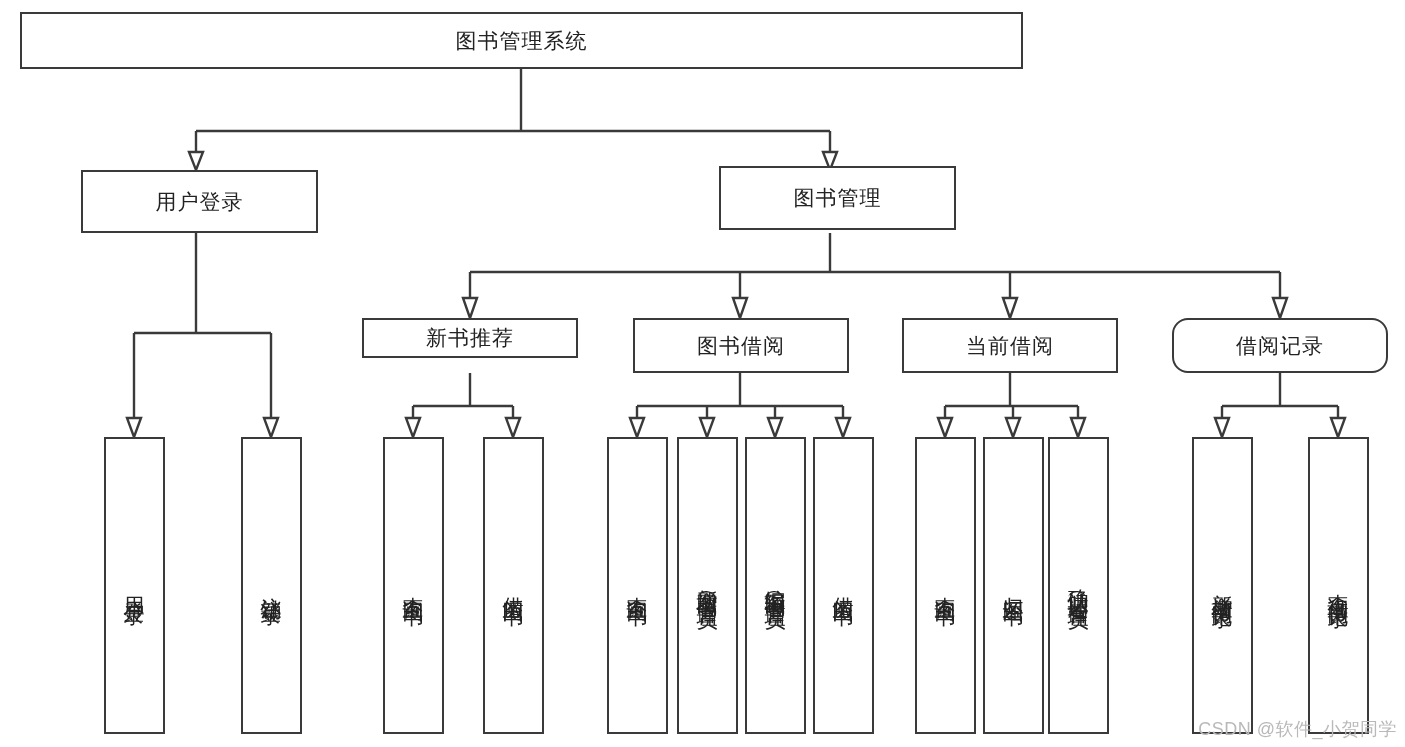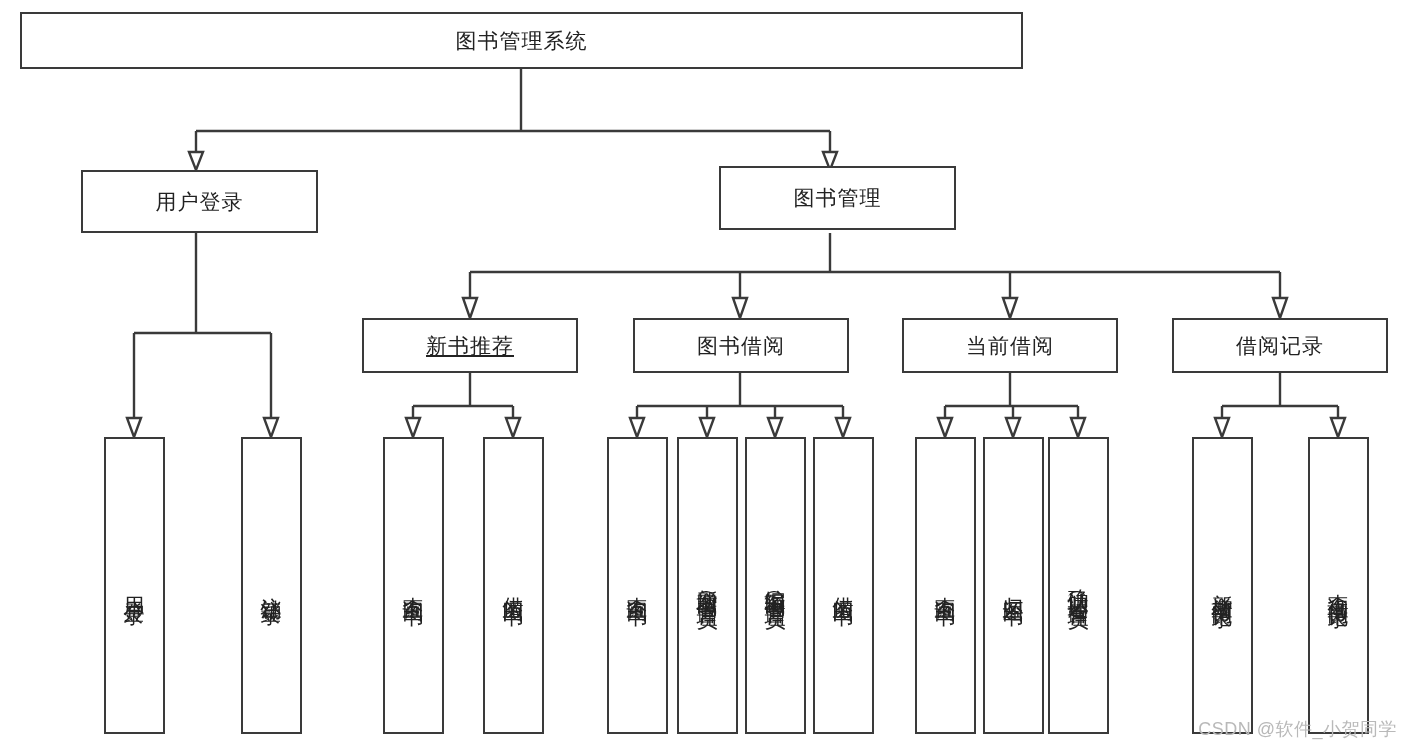--- a/index.html
+++ b/index.html
@@ -142,30 +142,30 @@
     <span class="nodetext">图书管理系统</span>
   </div>
 
   <div class="node horiz" style="left:81px; top:170px; width:237px; height:63px;">
     <span class="nodetext">用户登录</span>
   </div>
   <div class="node horiz" style="left:711px; top:166px; width:237px; height:64px;margin-left:8px;">
     <span class="nodetext">图书管理</span>
   </div>
 
-  <div class="node horiz" style="left:362px; top:318px; width:216px; height:55px;text-decoration:underline;">
+  <div class="node horiz" style="left:362px; top:318px; width:216px; height:40px;">
     <span class="nodetext">新书推荐</span>
   </div>
   <div class="node horiz" style="left:902px; top:318px; width:216px; height:55px;">
     <span class="nodetext">当前借阅</span>
   </div>
   <div class="node horiz" style="left:633px; top:318px; width:216px; height:55px;">
     <span class="nodetext">图书借阅</span>
   </div>
-  <div class="node horiz" style="left:1172px; top:318px; width:216px; height:55px;">
+  <div class="node horiz" style="left:1172px; top:318px; width:216px; height:55px;border-radius:16px;">
     <span class="nodetext">借阅记录</span>
   </div>
 
   <div class="node vert" style="left:104px; top:437px; width:61px; height:297px;">
     <span class="nodetext">用户登录</span>
   </div>
   <div class="node vert" style="left:241px; top:437px; width:61px; height:297px;">
     <span class="nodetext">注销登录</span>
   </div>
 

